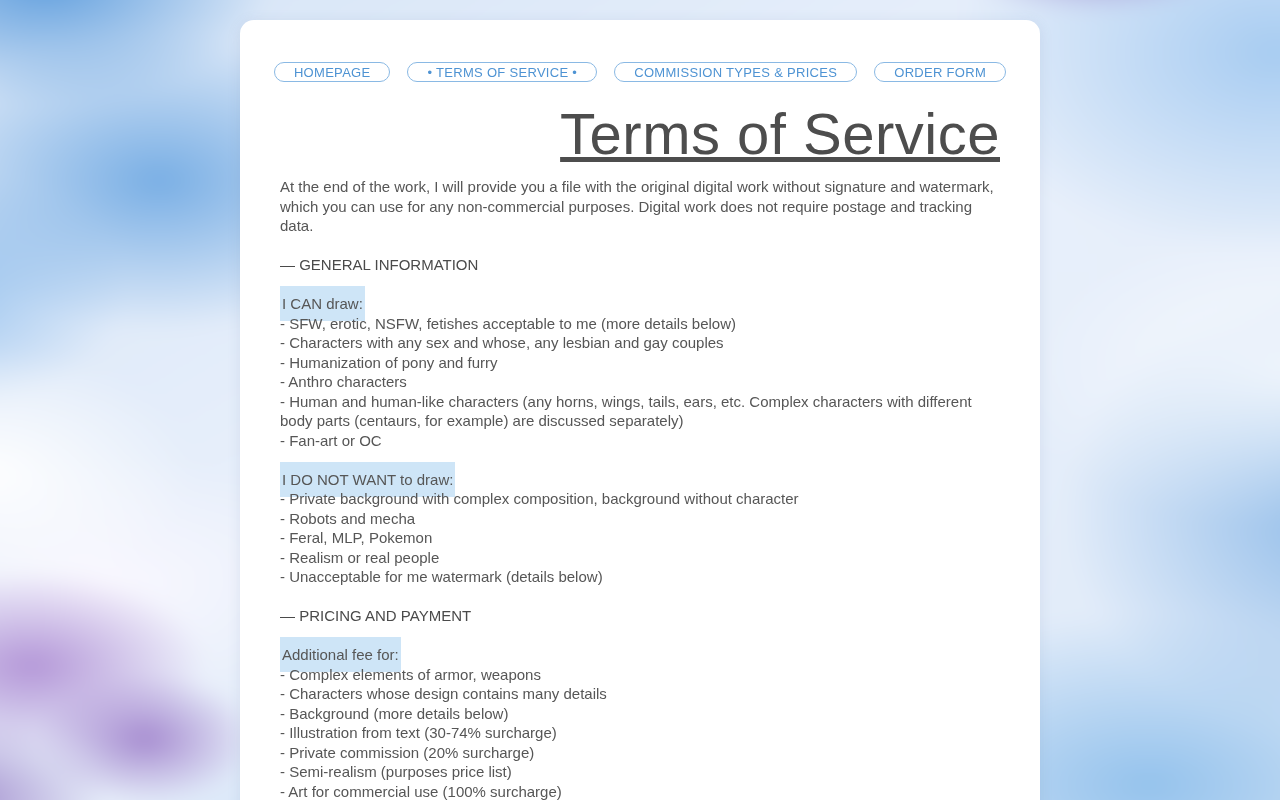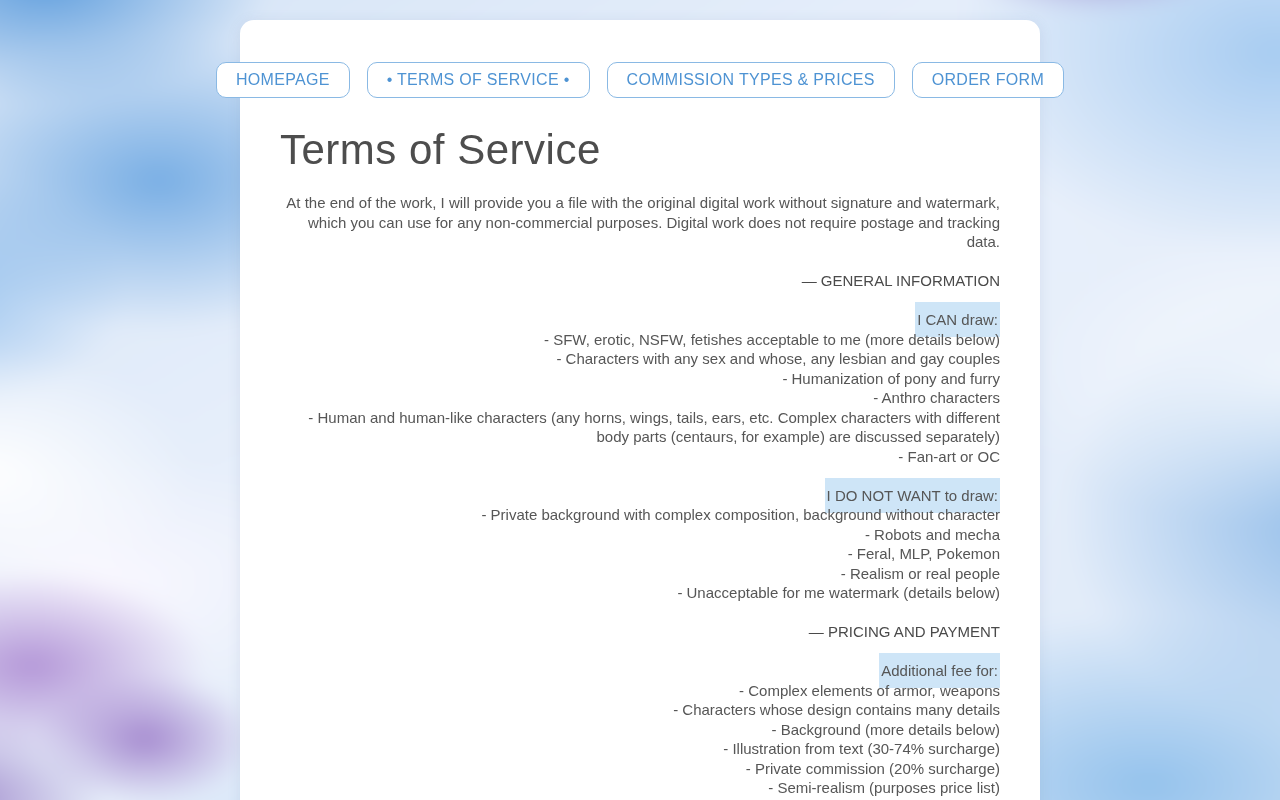--- a/index.html
+++ b/index.html
@@ -57,51 +57,52 @@
   }
 
   
   .nav-row {
     display: flex;
     justify-content: center;
     gap: 17px;
     margin: 0 0 27px;
   }
   .nav-btn {
-    height: 36px;
+    height: 20px;
     padding: 0 19px;
     background: #ffffff;
     border: 1px solid var(--button_border, #8ab9e4);
     border-radius: 10px;
     color: var(--accent_blue, #4e93d3);
     font-family: "Liberation Sans", sans-serif;
-    font-size: 16px;
+    font-size: 13px;
     letter-spacing: .3px;
     cursor: pointer;
     white-space: nowrap;
   }
 
   
   .page-title {
     margin: 0 0 18px;
-    font-size: 42px;
+    font-size: 58px;
     line-height: 50px;
     font-weight: 300;
-    text-align: left;
+    text-align: right;
     color: var(--title_text, #4d4d4d);
     letter-spacing: .5px;
+    text-decoration: underline;
   }
 
   
   .tos-body {
     font-size: 15px;
     line-height: 19.5px;
     color: var(--body_text, #565656);
   }
-  .block { margin: 0 0 19.5px; text-align: right; }
+  .block { margin: 0 0 19.5px; }
   .heading {
     font-weight: 400;
     color: var(--heading_text, #4a4a4a);
   }
   .hl {
     background: var(--highlight, #cee5f7);
     padding: 9px 2px;
   }
 </style>
 </head>

